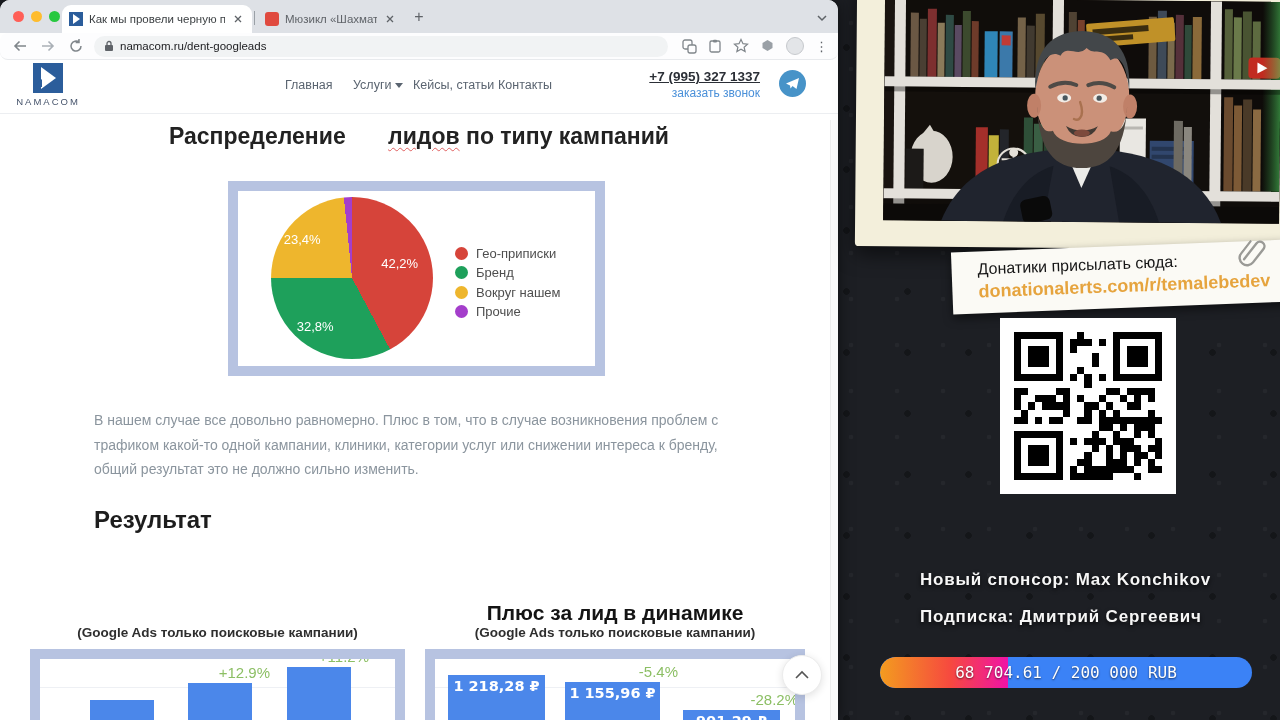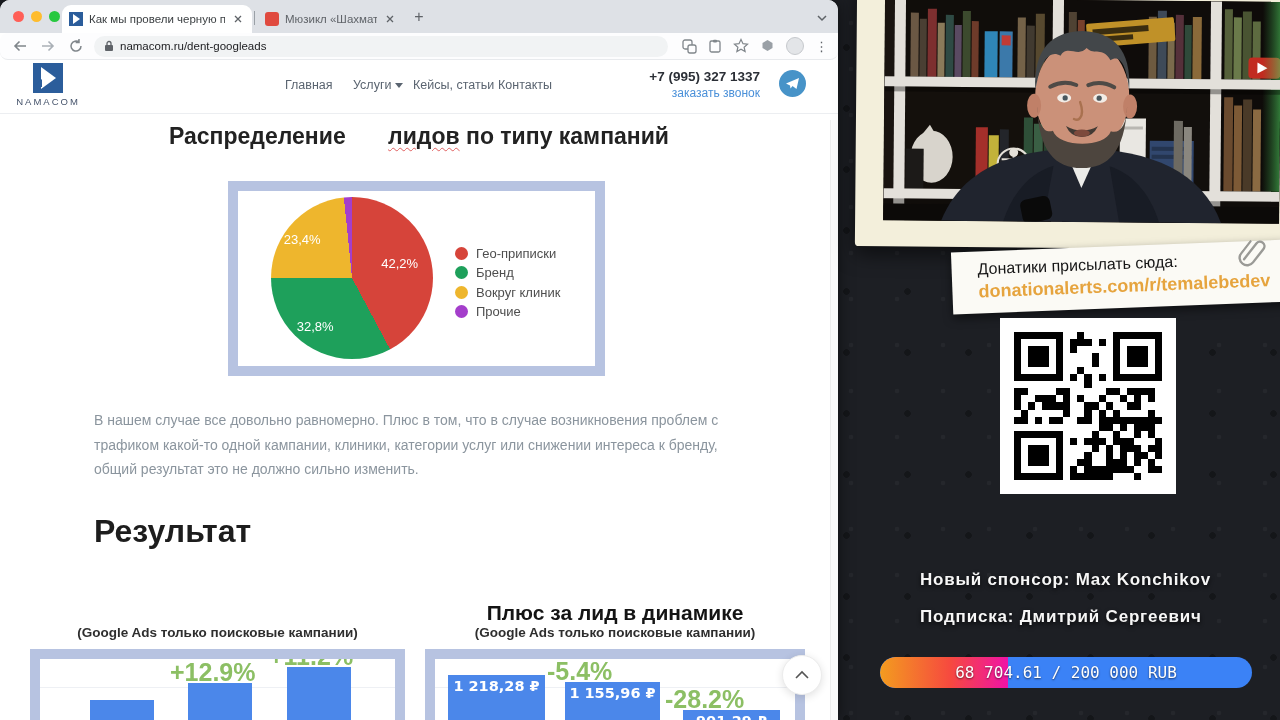--- a/index.html
+++ b/index.html
@@ -38,40 +38,40 @@
   .tb-right{display:flex;align-items:center;gap:11px;margin-left:14px;}
   
   #content{position:absolute;left:0;top:60px;width:838px;height:660px;background:#fff;overflow:hidden;}
   #site-header{position:absolute;left:0;top:-2px;width:838px;height:55px;border-bottom:1px solid #eceef1;background:#fff;}
   #logo-box{position:absolute;left:33px;top:5px;width:30px;height:30px;background:#2b5d9b;}
   #logo-box:before{content:"";position:absolute;left:8px;top:4px;border-left:15px solid #fff;border-top:11px solid transparent;border-bottom:11px solid transparent;}
   #logo-box:after{content:"";position:absolute;left:0;top:16px;border-right:9px solid #2b5d9b;border-top:8px solid transparent;}
   #logo-text{position:absolute;left:4px;top:38px;width:88px;text-align:center;font-size:9.5px;letter-spacing:2px;color:#45536b;}
   .nav-item{position:absolute;top:20px;font-size:12.5px;color:#5a6470;cursor:pointer;}
   .caret{display:inline-block;margin-left:4px;border-left:4px solid transparent;border-right:4px solid transparent;border-top:5px solid #5a6470;vertical-align:middle;}
-  #phone{position:absolute;left:640px;top:11px;width:120px;text-align:right;font-size:13.5px;font-weight:bold;color:#2b2f36;}
+  #phone{position:absolute;left:640px;top:11px;width:120px;text-align:right;font-size:13.5px;font-weight:bold;color:#2b2f36;text-decoration:underline;}
   #callback{position:absolute;left:640px;top:28px;width:120px;text-align:right;font-size:12px;color:#4a90d9;}
   #tg-btn{position:absolute;left:779px;top:12px;width:27px;height:27px;border-radius:50%;background:#4793c8;display:flex;align-items:center;justify-content:center;}
   .h2{font-weight:bold;color:#1f1f1f;}
   #pie-heading{position:absolute;left:139px;top:63px;width:560px;text-align:center;font-size:23px;line-height:27px;font-weight:bold;color:#222;}
   .misspell{text-decoration:underline wavy #e06060 1px;text-underline-offset:3px;margin-left:36px;}
   .chart-frame{position:absolute;background:#fff;border:10px solid #b7c3e1;box-sizing:border-box;overflow:hidden;}
   #pie-frame{left:228px;top:121px;width:377px;height:195px;}
   #pie{position:absolute;left:271px;top:137px;width:162px;height:162px;border-radius:50%;}
   .pie-label{position:absolute;width:52px;text-align:left;font-size:13px;color:#fff;}
   .legend-row{position:absolute;left:455px;display:flex;align-items:center;height:15px;}
   .legend-dot{width:13px;height:13px;border-radius:50%;margin-right:8px;flex:0 0 13px;}
   .legend-label{font-size:13px;color:#4e4e4e;white-space:nowrap;}
   .para{position:absolute;left:94px;width:650px;font-size:14px;line-height:24.5px;color:#8b959e;}
-  #result-heading{position:absolute;left:94px;top:426px;font-size:32px;color:#1d1d1d;font-weight:600;}
+  #result-heading{position:absolute;left:94px;top:426px;font-size:24px;color:#1d1d1d;font-weight:600;}
   .bar-title{position:absolute;text-align:center;font-size:21px;font-weight:800;color:#141414;}
   .bar-subtitle{position:absolute;text-align:center;font-size:13.5px;font-weight:bold;color:#2e2e2e;}
   .gridline{position:absolute;left:0;width:100%;height:1px;background:#eef0f4;}
   .bar{position:absolute;background:#4b87ea;}
-  .delta-label{position:absolute;font-size:25px;font-weight:bold;color:#8cbf64;text-align:left;height:19px;line-height:19px;}
+  .delta-label{position:absolute;font-size:15px;font-weight:normal;color:#8cbf64;text-align:right;height:19px;line-height:19px;}
   .val-label{position:absolute;font-size:14.5px;font-weight:bold;color:#fff;text-align:center;font-family:"DejaVu Sans",sans-serif;}
   #scrolltop{position:absolute;left:782px;top:595px;width:38px;height:38px;border-radius:50%;background:#fff;border:1px solid #ececec;box-shadow:0 2px 8px rgba(0,0,0,.12);display:flex;align-items:center;justify-content:center;}
   #scrollbar{position:absolute;left:830px;top:60px;width:8px;height:660px;background:#fafafa;border-left:1px solid #ededed;}
   
   #webcam-frame{position:absolute;left:856px;top:-14px;width:440px;height:262px;background:#f3efdb;border-radius:4px;transform:rotate(.5deg);box-shadow:0 8px 20px rgba(0,0,0,.55);}
   #webcam-video{position:absolute;left:28px;top:14px;width:396px;height:222px;background:#15110d;overflow:hidden;}
   #donation-note{position:absolute;left:952px;top:246px;width:336px;height:62px;background:#fbfaf5;transform:rotate(-2.2deg);box-shadow:0 4px 10px rgba(0,0,0,.5);padding:9px 0 0 26px;box-sizing:border-box;}
   #donation-heading{font-size:16px;color:#161616;}
   #donation-url{font-size:18px;font-weight:bold;color:#e6a43e;margin-top:3px;}
   #paperclip{position:absolute;left:1243px;top:236px;transform:rotate(38deg);}
@@ -192,21 +192,21 @@
         <div class="legend-row" style="top: 186px;">
           <span class="legend-dot" style="background: rgb(214, 68, 58);"></span>
           <span class="legend-label">Гео-приписки</span>
         </div>
         <div class="legend-row" style="top: 205.3px;">
           <span class="legend-dot" style="background: rgb(30, 160, 91);"></span>
           <span class="legend-label">Бренд</span>
         </div>
         <div class="legend-row" style="top: 224.6px;">
           <span class="legend-dot" style="background: rgb(238, 182, 45);"></span>
-          <span class="legend-label">Вокруг клиник</span>
+          <span class="legend-label">Вокруг нашем</span>
         </div>
         <div class="legend-row" style="top: 243.9px;">
           <span class="legend-dot" style="background: rgb(164, 62, 203);"></span>
           <span class="legend-label">Прочие</span>
         </div>
       </div>
 
     <p class="para" style="top:334px">В нашем случае все довольно равномерно. Плюс в том, что в случае возникновения проблем с трафиком какой-то одной кампании, клиники, категории услуг или снижении интереса к бренду, общий результат это не должно сильно изменить.</p>
     <h2 id="result-heading" class="h2">Результат</h2>
 

